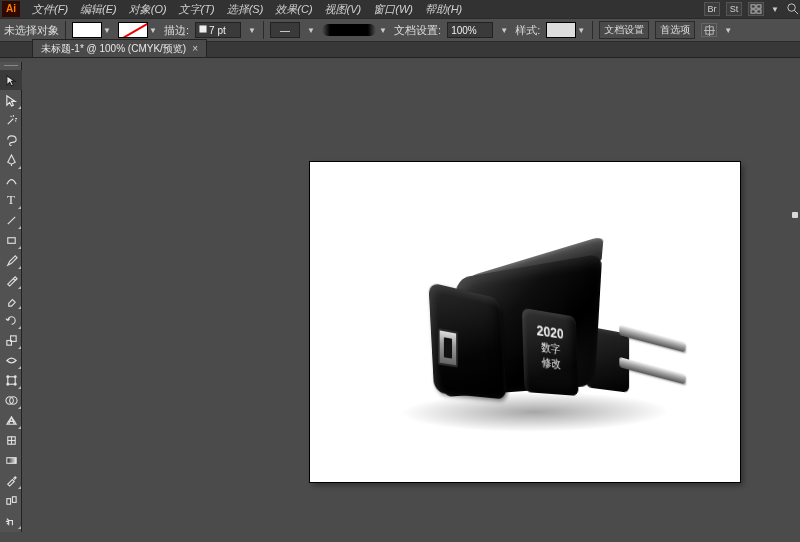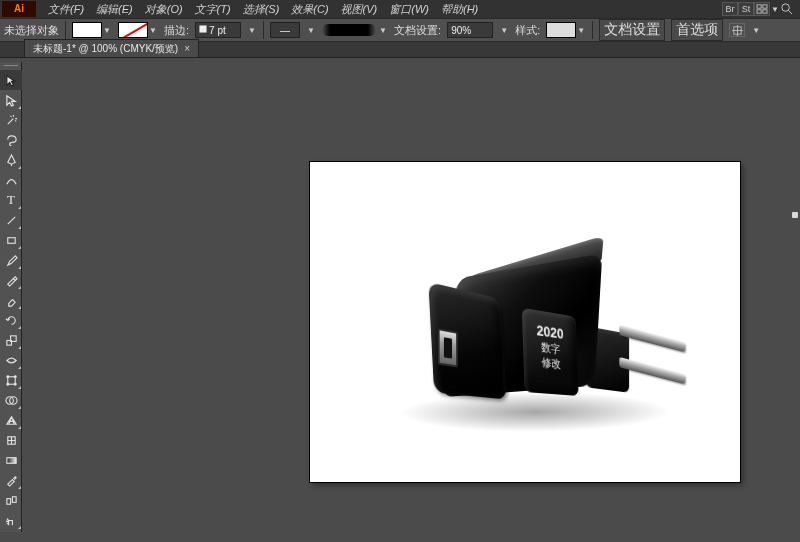--- a/index.html
+++ b/index.html
@@ -18,31 +18,31 @@
     height: 18px;
     background: #323232;
     display: flex;
     align-items: center;
     padding-left: 2px;
     gap: 0;
     font-size: 11px;
     color: #d0d0d0;
   }
   .ai-logo {
-    width: 34px; height: 16px;
+    width: 18px; height: 16px;
     background: #2e0a00;
     color: #ff7c00;
     font-weight: bold;
     font-size: 10px;
     text-align: center;
     line-height: 16px;
     margin-right: 6px;
   }
   .menu-item { padding: 0 6px; cursor: default; font-style: italic; }
-  .menu-right { margin-left: auto; display: flex; align-items: center; padding-right: 6px; }
+  .menu-right { margin-left: auto; display: flex; align-items: center; gap: 6px; }
   .menu-right .iconbtn {
     width: 16px; height: 14px; background: #3c3c3c; border: 1px solid #555;
     display: flex; align-items: center; justify-content: center; font-size: 9px;
   }
   .menubar .search-icon { width: 14px; }
 
   
   .optionsbar {
     height: 24px;
     background: #4f4f4f;
@@ -76,33 +76,33 @@
     color: #eee; font-size: 10px; padding: 0 3px; display:flex; align-items:center;
   }
   .brush-preview {
     width: 54px; height: 12px;
     background: linear-gradient(to right, rgba(0,0,0,0) 0%, #000 15%, #000 85%, rgba(0,0,0,0) 100%);
     border-radius: 6px;
   }
   .sep-vert { width:1px; height:18px; background:#2a2a2a; }
   .style-swatch { width:30px; height:16px; background:#ddd; border:1px solid #000; }
   .opt-btn {
-    padding: 1px 4px; background:#4a4a4a; border:1px solid #2a2a2a; color:#ddd; font-size:14px;
+    padding: 1px 4px; background:#4a4a4a; border:1px solid #2a2a2a; color:#ddd; font-size:10px;
   }
   .pref-icon {
     width:16px; height:14px; border:1px solid #666; display:flex; align-items:center; justify-content:center;
   }
 
   
   .tabbar {
     height: 16px;
     background: #383838;
     border-bottom: 1px solid #222;
     display: flex; align-items: flex-end;
-    padding-left: 24px;
+    padding-left: 32px;
   }
   .doc-tab {
     background: #4a4a4a;
     height: 18px;
     padding: 0 8px;
     font-size: 10px;
     color: #e8e8e8;
     display: flex; align-items: center; gap: 6px;
     border: 1px solid #222; border-bottom: none;
   }
@@ -297,21 +297,21 @@
   </div>
   <span class="dropdown-arrow">▼</span>
 
   <div style="display:flex;align-items:center;gap:2px;">
     <div class="brush-preview"></div>
     <span class="dropdown-arrow">▼</span>
   </div>
 
   <span class="label">文档设置:</span>
   <div class="numfield">
-    <span>90%</span>
+    <span>100%</span>
   </div>
   <span class="dropdown-arrow">▼</span>
 
   <span class="label">样式:</span>
   <div style="display:flex;align-items:center;">
     <div class="style-swatch"></div>
       <span class="dropdown-arrow">▼</span>
   </div>
 
   <span class="sep-vert"></span>

